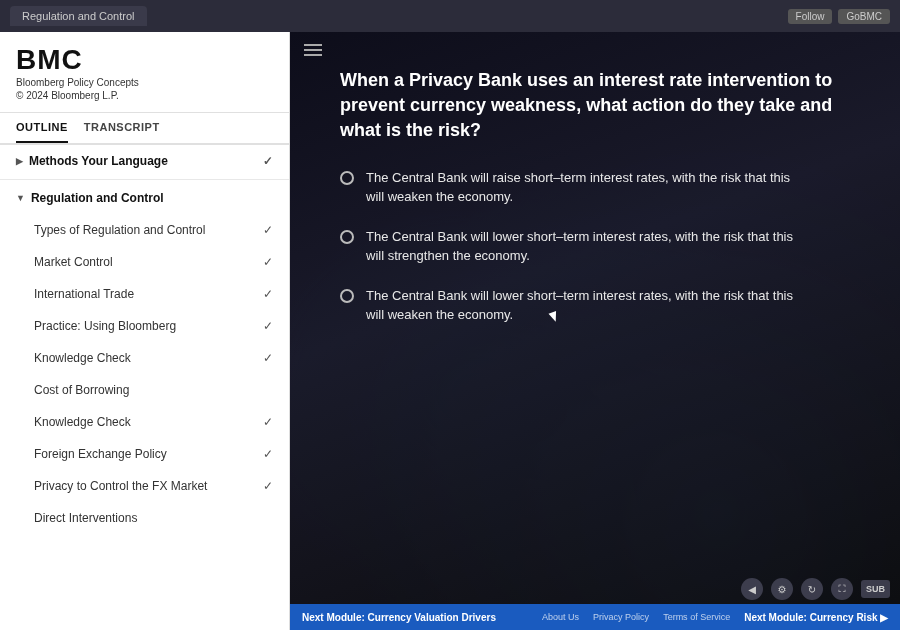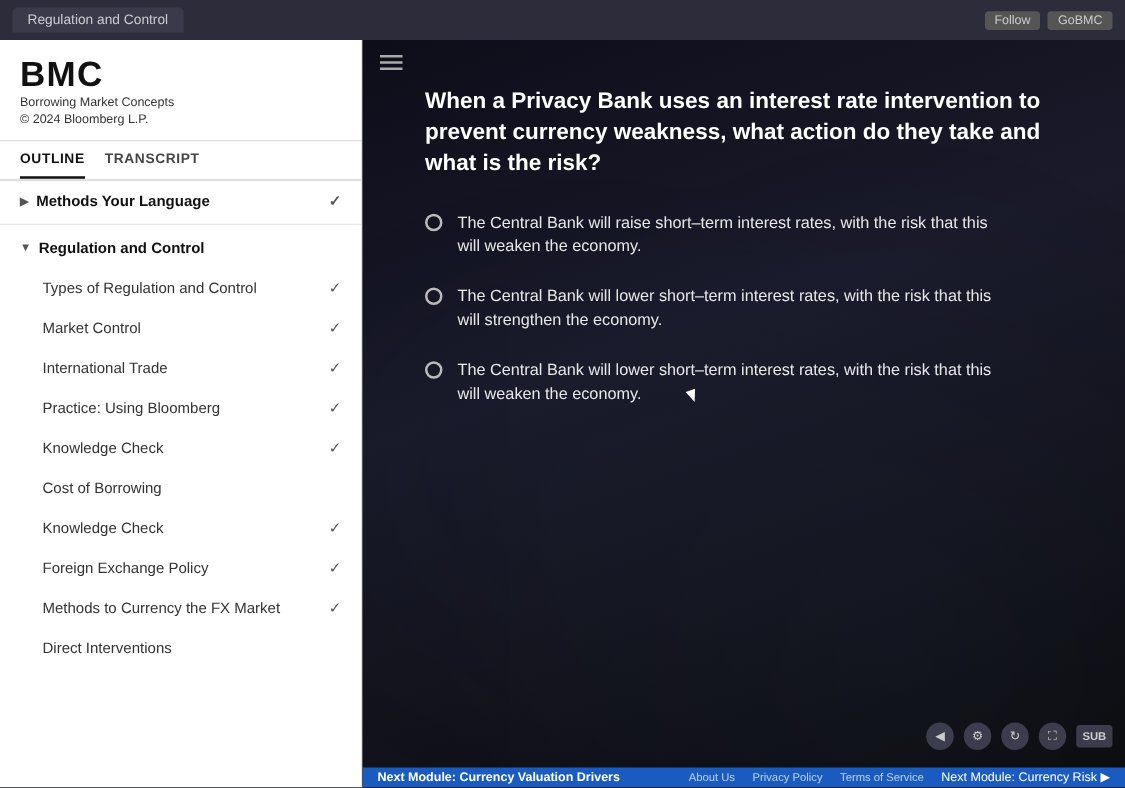--- a/index.html
+++ b/index.html
@@ -268,37 +268,37 @@
       border-radius: 3px;
       cursor: pointer;
     }
 
     
     .bottom-bar {
       position: absolute;
       bottom: 0;
       left: 0;
       right: 0;
-      height: 16px;
+      height: 26px;
       background: #1a5bbf;
       display: flex;
       align-items: center;
       justify-content: space-between;
       padding: 0 12px;
       z-index: 10;
     }
     .bottom-bar-left {
       font-size: 10px;
       color: #fff;
       font-weight: 600;
     }
     .bottom-bar-right {
       font-size: 10px;
       color: #fff;
-      font-weight: 400;
+      font-weight: 700;
       display: flex;
       align-items: center;
       gap: 4px;
     }
 
     
     .cursor {
       position: absolute;
       width: 8px;
       height: 12px;
@@ -332,21 +332,21 @@
   </div>
 </div>
 
 <div class="app-container">
 
   <div class="sidebar">
 
     <div class="sidebar-logo">
       <div class="logo-bmc">BMC</div>
       <div class="logo-full">
-        <span>Borrowing Market Concepts</span><br>
+        <span>Bloomberg Policy Concepts</span><br>
         <span>© 2024 Bloomberg L.P.</span>
       </div>
     </div>
 
     <div class="sidebar-tabs">
       <div class="sidebar-tab active">OUTLINE</div>
       <div class="sidebar-tab">TRANSCRIPT</div>
     </div>
 
     <div class="sidebar-nav">
@@ -398,21 +398,21 @@
         <span class="nav-label">Knowledge Check</span>
         <span class="nav-check">✓</span>
       </div>
 
       <div class="nav-item sub-item">
         <span class="nav-label">Foreign Exchange Policy</span>
         <span class="nav-check">✓</span>
       </div>
 
       <div class="nav-item sub-item">
-        <span class="nav-label">Methods to Currency the FX Market</span>
+        <span class="nav-label">Privacy to Control the FX Market</span>
         <span class="nav-check">✓</span>
       </div>
 
       <div class="nav-item sub-item">
         <span class="nav-label">Direct Interventions</span>
         <span class="nav-check"></span>
       </div>
 
     </div>
   </div>

